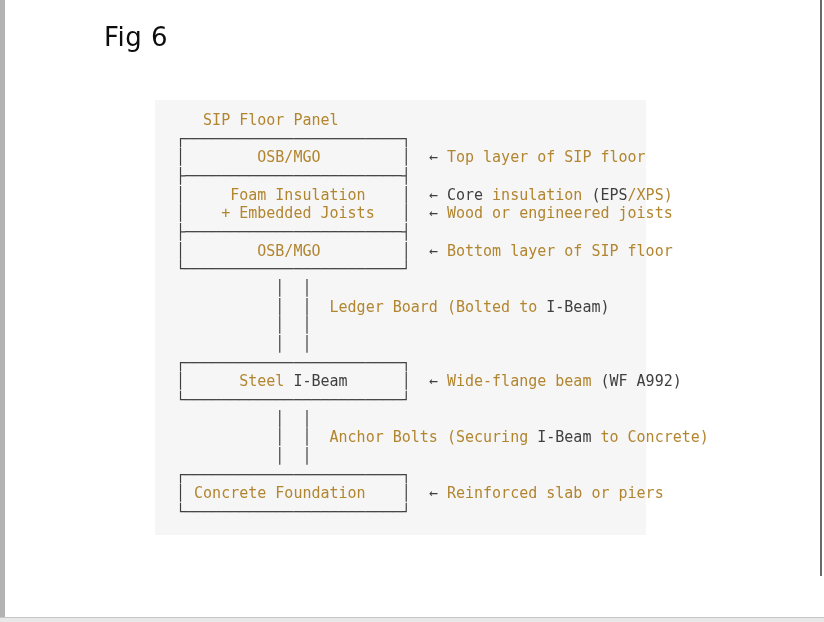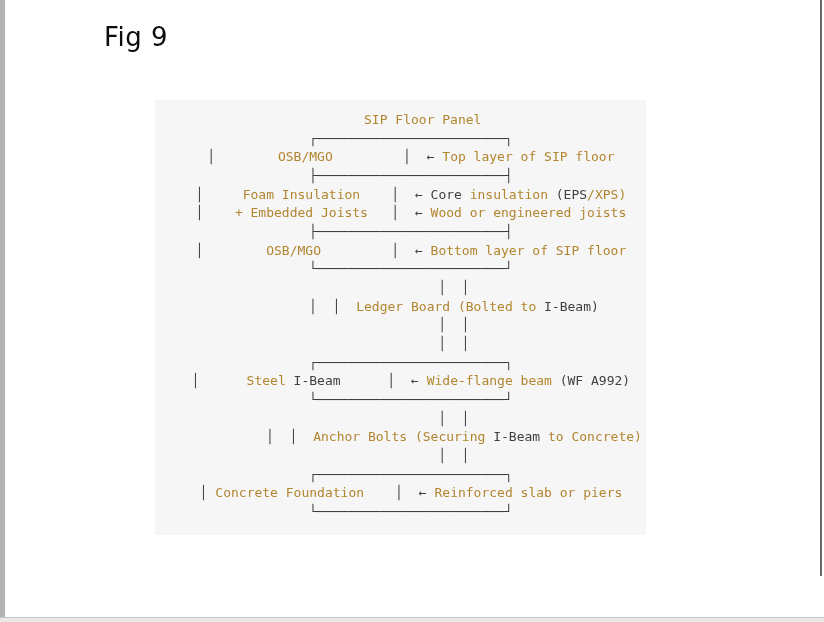--- a/index.html
+++ b/index.html
@@ -45,33 +45,32 @@
     position: absolute;
     left: 155px; top: 100px;
     width: 491px; height: 435px;
     background: #f6f6f6;
     box-sizing: border-box;
   }
   .diagram {
     margin: 0;
     padding: 11px 0 0 21px;
     font-family: "DejaVu Sans Mono", "Liberation Mono", monospace;
-    font-size: 13px;
+    font-size: 15px;
     line-height: 18.67px;
     white-space: pre;
-    text-align: center;
   }
   .diagram .line { white-space: pre; }
   .c-gold { color: #b2852f; }
   .c-dark { color: #3f3f3f; }
 </style>
 </head>
 <body>
 
 <div class="left-strip"></div>
 <div class="right-line"></div>
 <div class="bottom-strip"></div>
 
-<div class="fig-title">Fig 9</div>
+<div class="fig-title">Fig 6</div>
 
 <div class="code-panel">
   <pre class="diagram" id="ascii-diagram"><div class="line"><span class="c-gold">   SIP Floor Panel</span></div><div class="line"><span class="c-dark">┌────────────────────────┐</span></div><div class="line"><span class="c-dark">│</span><span class="c-gold">        OSB/MGO         </span><span class="c-dark">│  ← </span><span class="c-gold">Top layer of SIP floor</span></div><div class="line"><span class="c-dark">├────────────────────────┤</span></div><div class="line"><span class="c-dark">│</span><span class="c-gold">     Foam Insulation    </span><span class="c-dark">│  ← Core</span><span class="c-gold"> insulation </span><span class="c-dark">(EPS</span><span class="c-gold">/XPS)</span></div><div class="line"><span class="c-dark">│</span><span class="c-gold">    + Embedded Joists   </span><span class="c-dark">│  ← </span><span class="c-gold">Wood or engineered joists</span></div><div class="line"><span class="c-dark">├────────────────────────┤</span></div><div class="line"><span class="c-dark">│</span><span class="c-gold">        OSB/MGO         </span><span class="c-dark">│  ← </span><span class="c-gold">Bottom layer of SIP floor</span></div><div class="line"><span class="c-dark">└────────────────────────┘</span></div><div class="line"><span class="c-dark">           │  │</span></div><div class="line"><span class="c-dark">           │  │  </span><span class="c-gold">Ledger Board (Bolted to </span><span class="c-dark">I-Beam)</span></div><div class="line"><span class="c-dark">           │  │</span></div><div class="line"><span class="c-dark">           │  │</span></div><div class="line"><span class="c-dark">┌────────────────────────┐</span></div><div class="line"><span class="c-dark">│</span><span class="c-gold">      Steel </span><span class="c-dark">I-Beam</span><span class="c-gold">      </span><span class="c-dark">│  ← </span><span class="c-gold">Wide-flange beam </span><span class="c-dark">(WF A992)</span></div><div class="line"><span class="c-dark">└────────────────────────┘</span></div><div class="line"><span class="c-dark">           │  │</span></div><div class="line"><span class="c-dark">           │  │  </span><span class="c-gold">Anchor Bolts (Securing </span><span class="c-dark">I-Beam</span><span class="c-gold"> to Concrete)</span></div><div class="line"><span class="c-dark">           │  │</span></div><div class="line"><span class="c-dark">┌────────────────────────┐</span></div><div class="line"><span class="c-dark">│</span><span class="c-gold"> Concrete Foundation    </span><span class="c-dark">│  ← </span><span class="c-gold">Reinforced slab or piers</span></div><div class="line"><span class="c-dark">└────────────────────────┘</span></div></pre>
 </div>
 
 </body></html>

